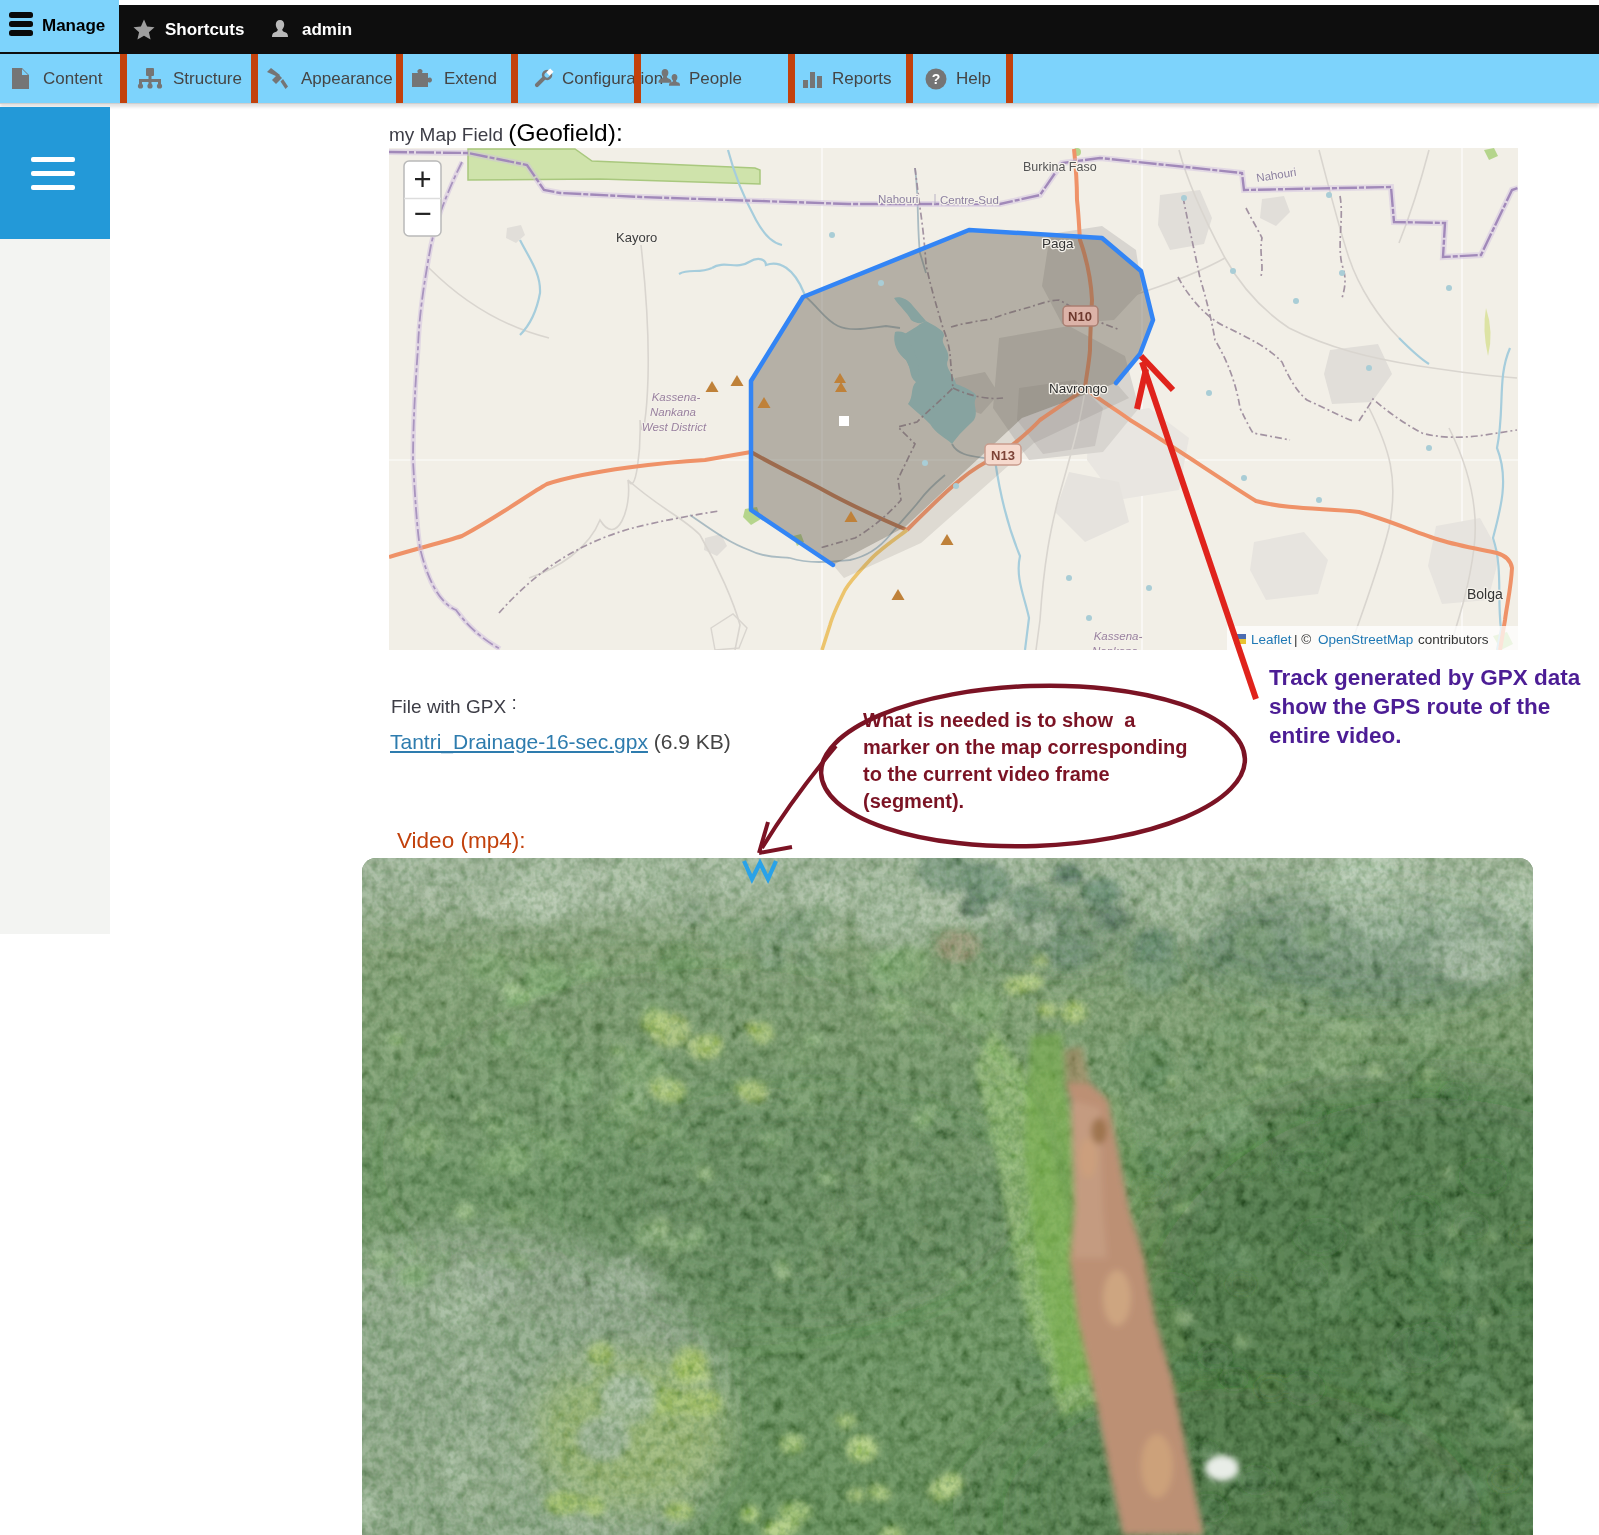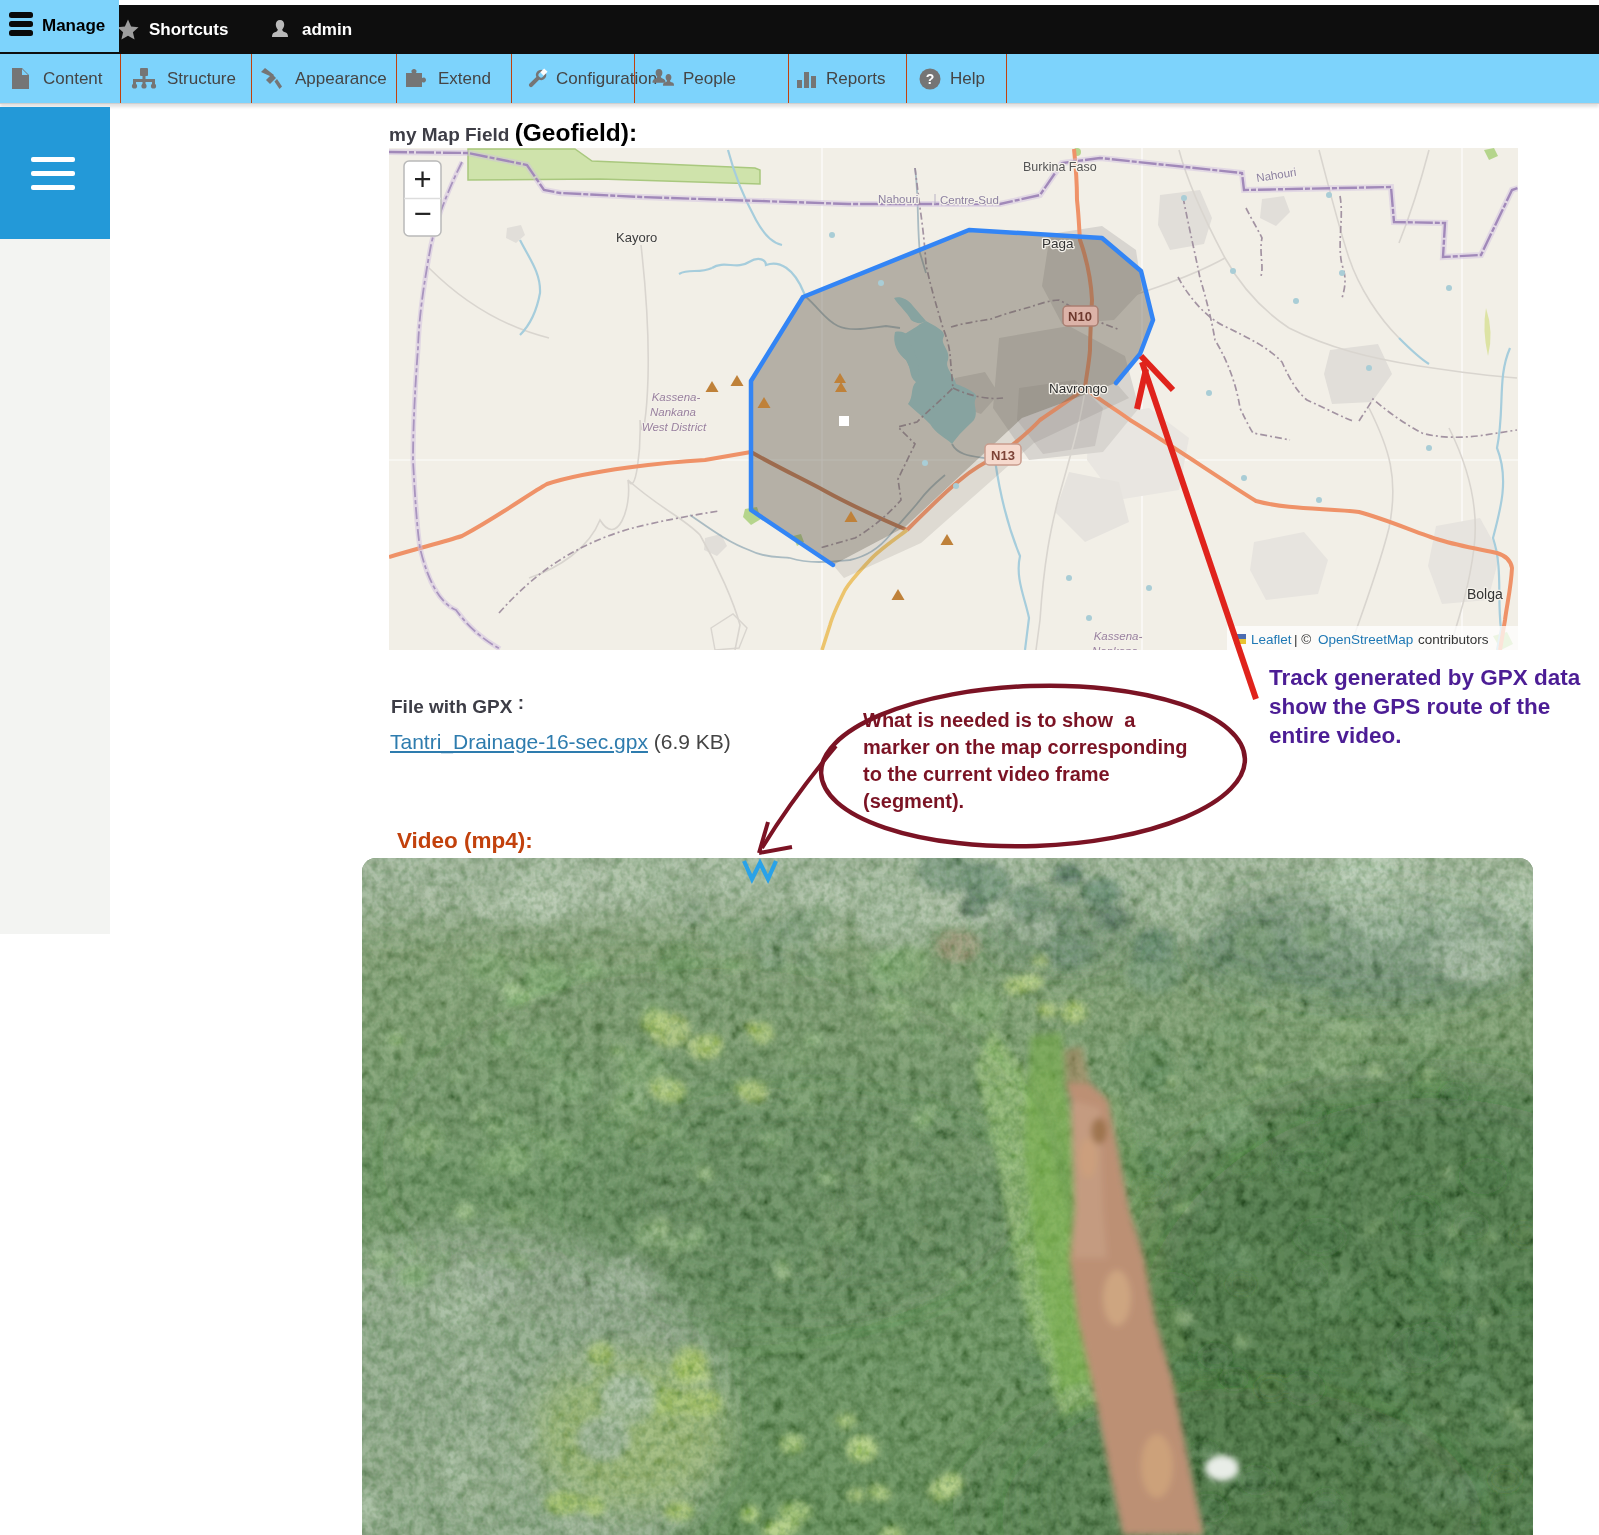--- a/index.html
+++ b/index.html
@@ -4,38 +4,38 @@
 <style>
   html,body{margin:0;padding:0;background:#fff;font-family:"Liberation Sans",sans-serif;}
   #page{position:relative;width:1599px;height:1535px;overflow:hidden;background:#fff;}
   .abs{position:absolute;}
   
   #bar1{position:absolute;left:0;top:5px;width:1599px;height:49px;background:#0e0e0e;}
   #managetab{position:absolute;left:0;top:0;width:119px;height:52px;background:#7dd3fc;text-align:right;}
   .bar1item{position:absolute;top:0;height:49px;display:flex;align-items:center;color:#fff;font-weight:bold;font-size:17px;}
   
   #bar2{position:absolute;left:0;top:54px;width:1599px;height:49px;background:#7dd3fc;border-bottom:1px solid #cfcfcf;box-shadow:0 3px 3px rgba(0,0,0,0.12);}
-  .tb{position:absolute;top:0;height:49px;display:flex;align-items:center;color:#454545;font-size:17px;border-left:1px solid #c2410c;}
+  .tb{position:absolute;top:0;height:49px;display:flex;align-items:center;color:#454545;font-size:17px;border-left:7px solid #c2410c;}
   
   #rail{position:absolute;left:0;top:107px;width:110px;height:827px;background:#f3f4f2;}
   #bluebox{position:absolute;left:0;top:107px;width:110px;height:132px;background:#2399d8;}
   
-  .lbl{position:absolute;color:#3d3d46;font-weight:bold;font-size:19px;text-align:center;}
+  .lbl{position:absolute;color:#3d3d46;font-weight:normal;font-size:19px;text-align:center;}
   #redtxt{position:absolute;left:1269px;top:663px;color:#4c1d95;font-weight:bold;font-size:22.5px;line-height:29px;white-space:nowrap;}
   #elltxt{position:absolute;left:863px;top:707px;color:#7b1324;font-weight:bold;font-size:20px;line-height:27px;white-space:nowrap;}
   a.gpx{color:#2e7cae;text-decoration:underline;}
   #video{position:absolute;left:362px;top:858px;width:1171px;height:677px;border-radius:14px 14px 0 0;overflow:hidden;background:#6b8a62;}
   #video svg{filter:saturate(1.22);}
 </style>
 </head>
 <body>
 <div id="page">
 
   <div id="bar1">
-    <div class="bar1item" style="left:116px;">
+    <div class="bar1item" style="left:132px;">
       <svg width="24" height="24" viewBox="0 0 24 24" style="margin-right:9px;">
           <path fill="#9e9e9e" d="M12 1.5l3.1 7.1 7.4.7-5.6 5 1.7 7.3-6.6-3.9-6.6 3.9 1.7-7.3-5.6-5 7.4-.7z"></path>
         </svg>
       Shortcuts
     </div>
     <div class="bar1item" style="left:268px;text-align:right;">
       <svg width="24" height="24" viewBox="0 0 24 24" style="margin-right:10px;">
           <path fill="#b9b9b9" d="M12 2c2.6 0 4.2 1.9 4.2 4.6 0 1.9-.8 3.8-2 4.8.3 2.1 1.5 2.2 3.6 3 1.9.7 2.2 2.8 2.2 4.6H4c0-1.8.3-3.9 2.2-4.6 2.1-.8 3.3-.9 3.6-3-1.2-1-2-2.9-2-4.8C7.8 3.9 9.4 2 12 2z"></path>
         </svg>
       admin

